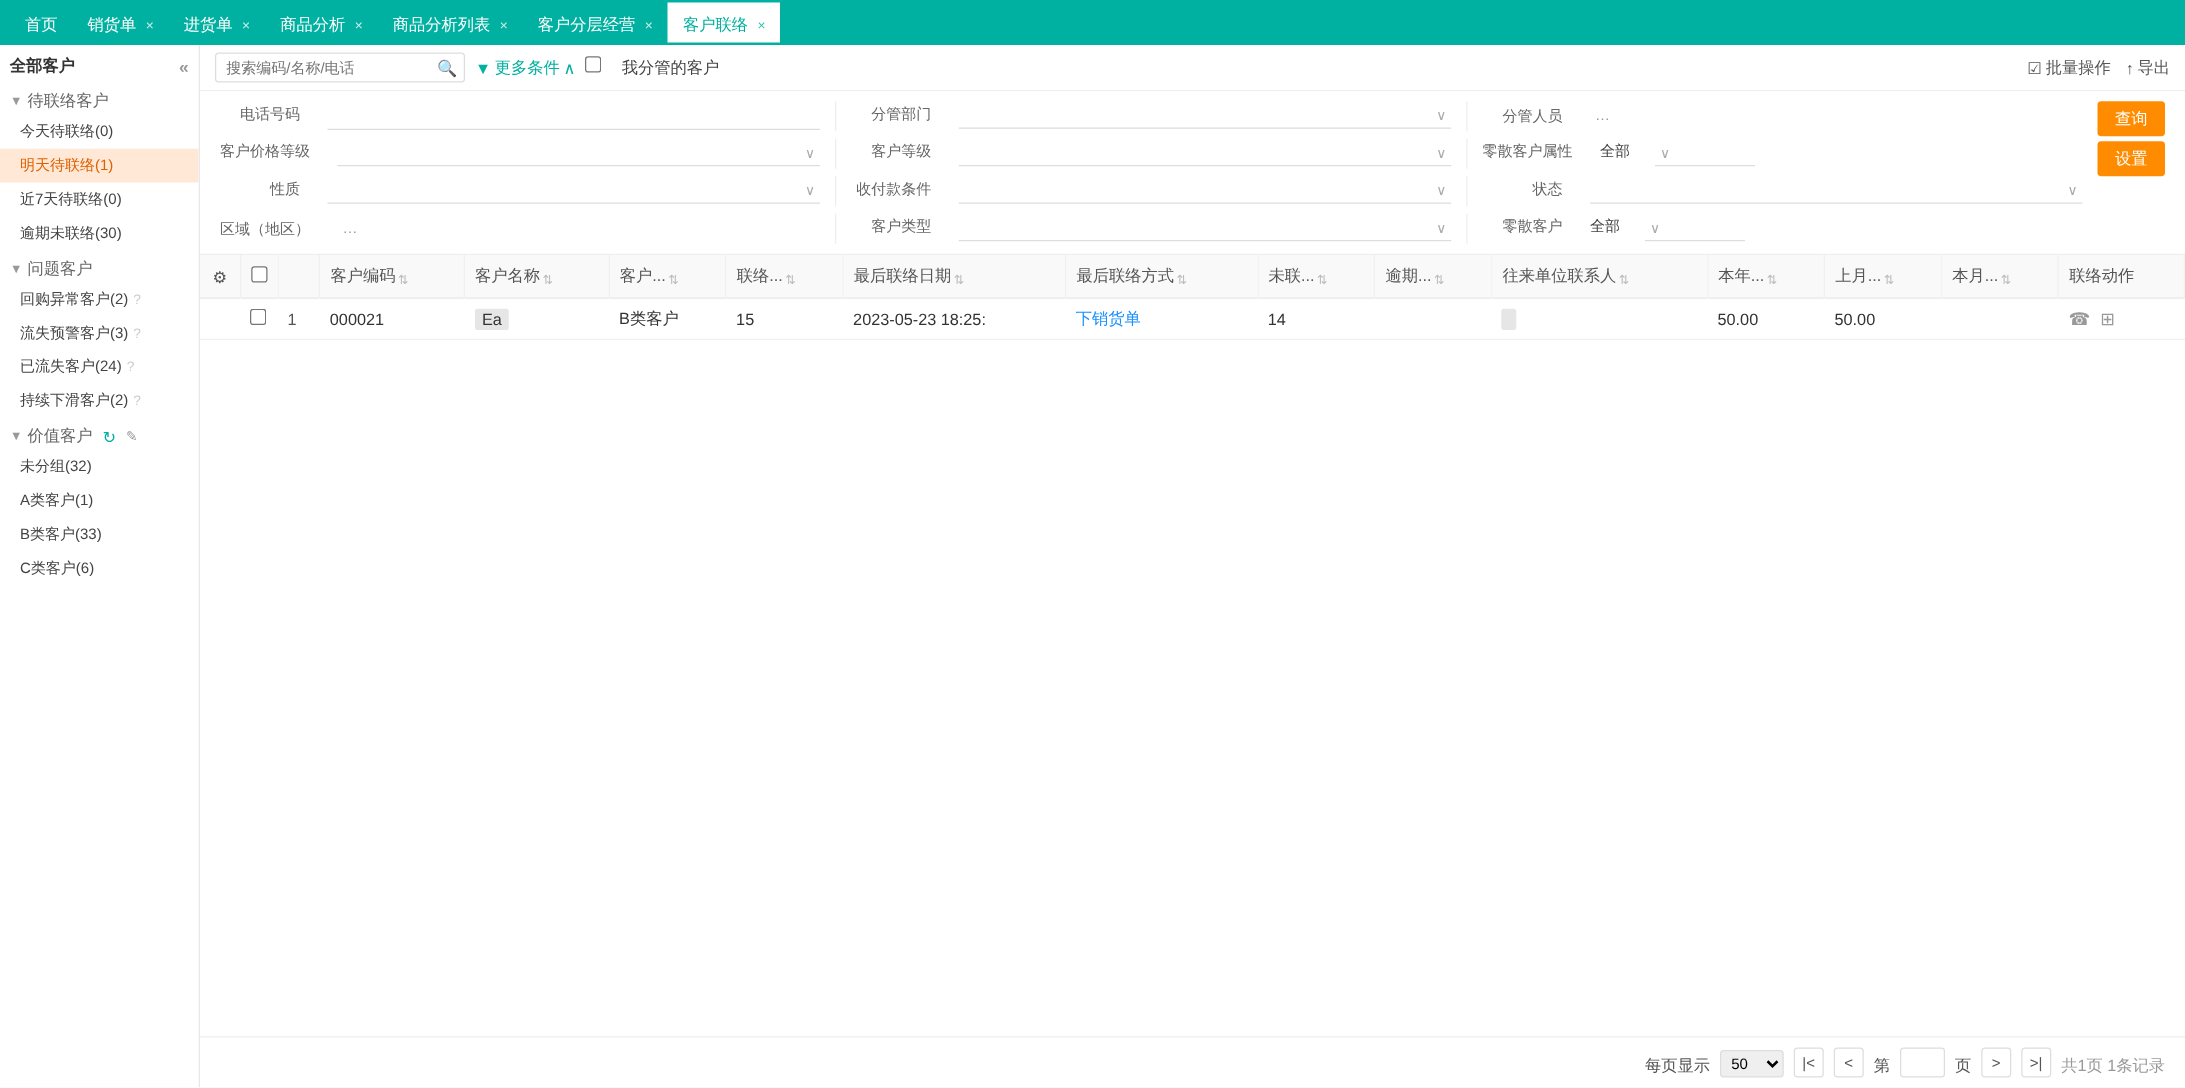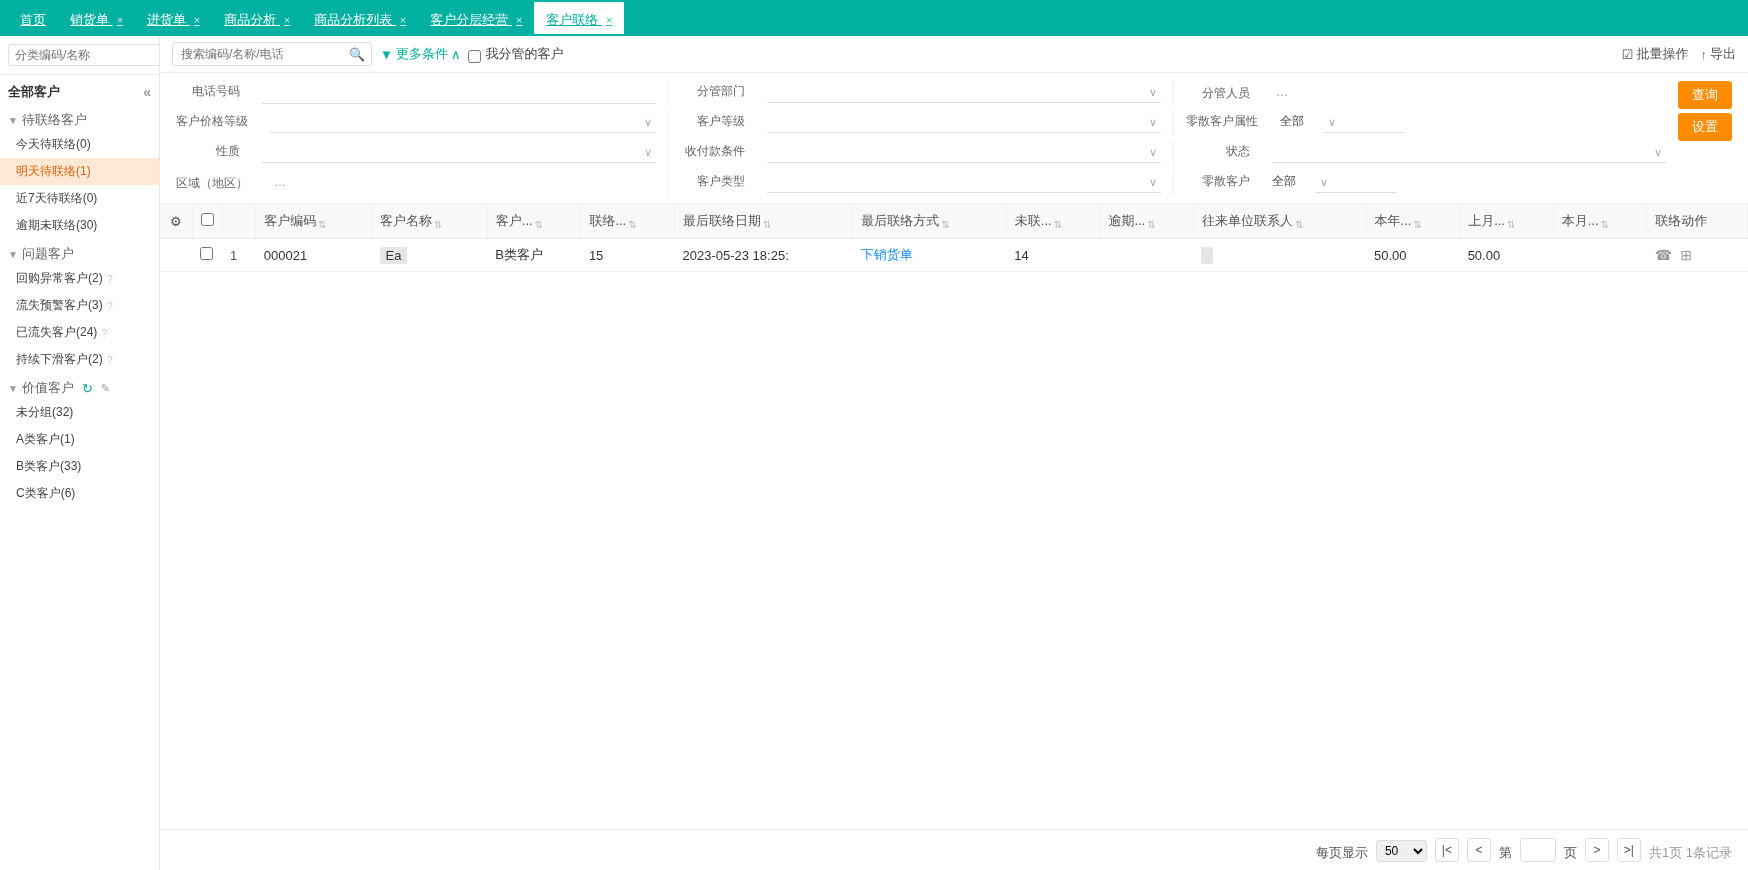--- a/index.html
+++ b/index.html
@@ -14,21 +14,20 @@
       padding: 0 8px;
     }
     .top-nav .nav-item {
       color: #fff;
       padding: 0 12px;
       height: 32px;
       line-height: 36px;
       cursor: pointer;
       white-space: nowrap;
       font-size: 13px;
-      text-decoration: underline;
     }
     .top-nav .nav-item.active {
       background: #fff;
       color: #00b0a0;
     }
     .top-nav .nav-item .close-x {
       margin-left: 4px;
       font-size: 11px;
       opacity: 0.8;
     }
@@ -146,22 +145,22 @@
       gap: 3px;
       color: #00b0a0;
       cursor: pointer;
       font-size: 12px;
       background: none;
       border: none;
       padding: 0;
     }
     .my-customers-check {
       display: flex;
-      align-items: flex-end;
-      gap: 4px;
+      align-items: flex-start;
+      gap: 16px;
       font-size: 12px;
       color: #444;
       cursor: pointer;
     }
     .filter-right {
       margin-left: auto;
       display: flex;
       gap: 12px;
       align-items: center;
     }
@@ -350,24 +349,20 @@
   <div class="nav-item">进货单 <span class="close-x">×</span></div>
   <div class="nav-item">商品分析 <span class="close-x">×</span></div>
   <div class="nav-item">商品分析列表 <span class="close-x">×</span></div>
   <div class="nav-item">客户分层经营 <span class="close-x">×</span></div>
   <div class="nav-item active">客户联络 <span class="close-x">×</span></div>
 </nav>
 
 <div class="main-layout">
 
   <aside class="sidebar">
-    <div class="sidebar-search">
-      <input type="text" placeholder="分类编码/名称" style="">
-
-    </div>
     <div class="sidebar-section-header">
       <span>全部客户</span>
       <span class="collapse-icon">«</span>
     </div>
 
     <div class="sidebar-group-label">
       <span class="arrow">▼</span>
       <span>待联络客户</span>
     </div>
     <div class="sidebar-item">今天待联络(0)</div>

